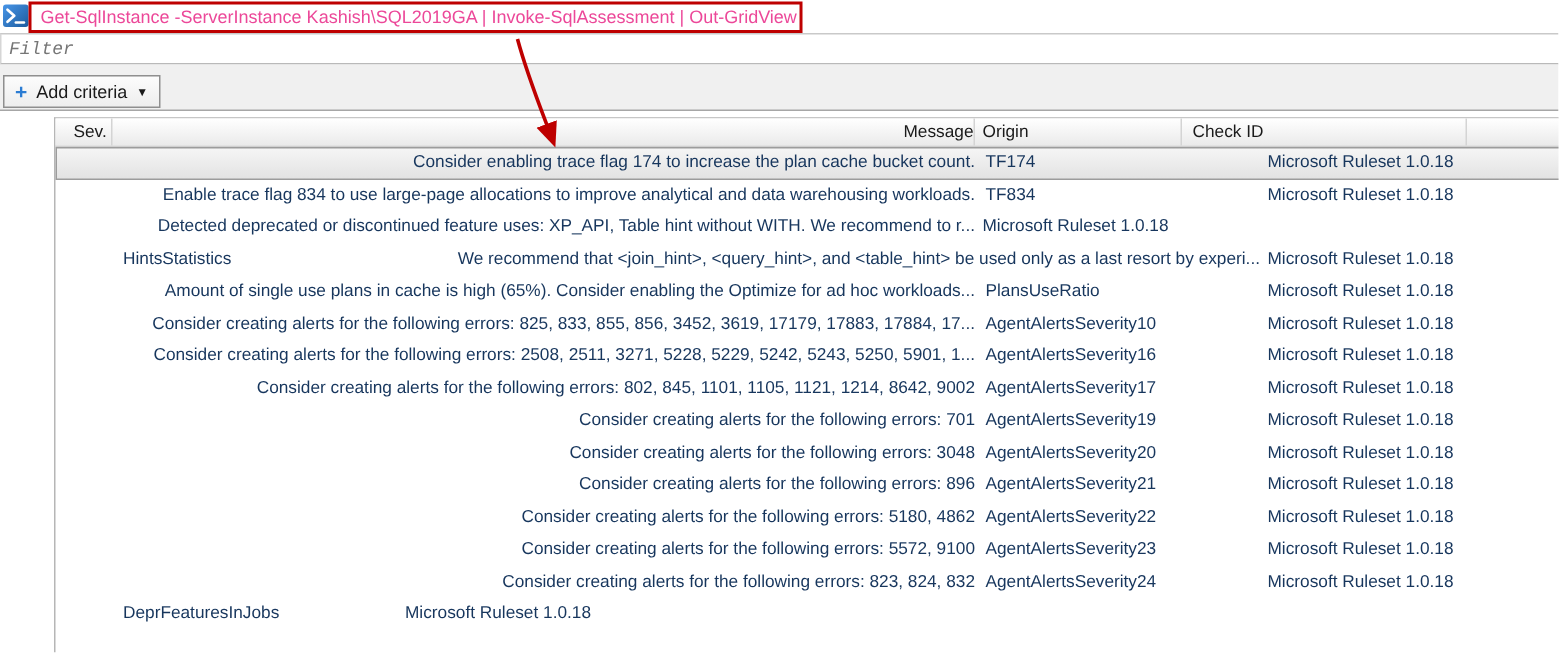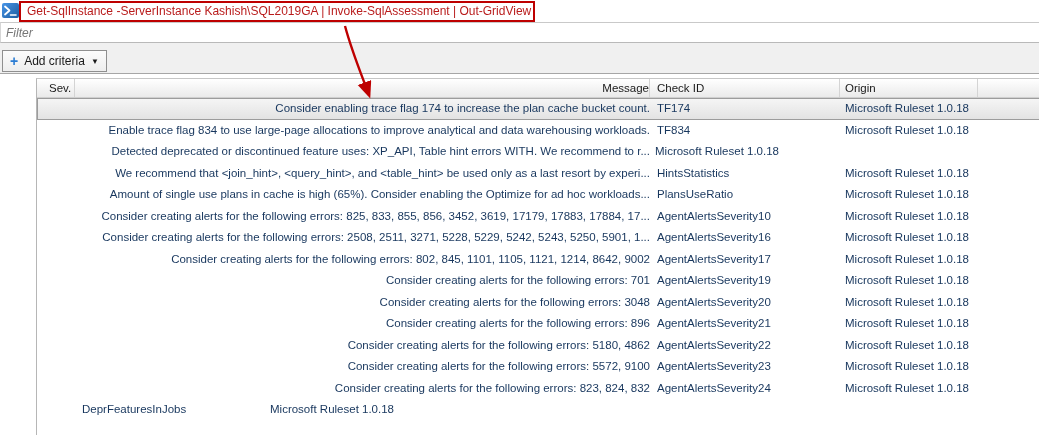--- a/index.html
+++ b/index.html
@@ -5,33 +5,33 @@
   * { margin:0; padding:0; box-sizing:border-box; }
   html,body { width:1039px; height:435px; background:#ffffff; overflow:hidden;
               font-family:"Liberation Sans","DejaVu Sans",sans-serif; }
   .stage { position:relative; width:1039px; height:435px; background:#fff; }
 
   
   .titlebar { position:absolute; top:0; left:0; width:1039px; height:22px; background:#fff; }
   .ps-icon { position:absolute; left:2px; top:3px; width:17px; height:15px; border-radius:2px;
              background:linear-gradient(135deg,#4795e8 0%,#1d5c9e 100%); }
   .cmd-text { position:absolute; left:27px; top:0; height:22px; line-height:22px;
-              font-size:12px; color:#b91c1c; white-space:nowrap; }
+              font-size:12px; color:#ec4899; white-space:nowrap; }
 
   
   .annot-box { position:absolute; left:19px; top:1px; width:516px; height:21px;
                border:2px solid #be0000; z-index:9; pointer-events:none; }
   .annot-arrow { position:absolute; left:0; top:0; width:1039px; height:435px;
                  z-index:8; pointer-events:none; }
 
   
   .filter-bar { position:absolute; top:22px; left:0; width:1039px; height:21px; background:#fff;
                 border-top:1px solid #c9c9c9; border-bottom:1px solid #b9b9b9; border-left:1px solid #d6d6d6; }
   .filter-input { width:100%; height:100%; border:none; outline:none; background:transparent;
-                  font-family:Liberation Sans, sans-serif; font-style:italic; font-size:12px; padding:0 0 0 5px; color:#333; }
+                  font-family:Liberation Mono, monospace; font-style:italic; font-size:12px; padding:0 0 0 5px; color:#333; }
   .filter-input::placeholder { color:#767676; font-style:italic; opacity:1; }
 
   
   .toolbar { position:absolute; top:43px; left:0; width:1039px; height:31px;
              background:#f0f0f0; border-bottom:1px solid #a6a6a6; }
   .add-criteria-btn { position:absolute; left:2px; top:7px; height:22px; display:flex;
                       align-items:center; gap:6px; padding:0 7px; cursor:default;
                       border:1px solid #8f8f8f; background:linear-gradient(#fcfcfc,#eeeeee);
                       font-size:12px; color:#1a1a1a; font-family:inherit; }
   .plus-glyph { color:#2b7cd3; font-weight:bold; font-size:14px; line-height:1; }
@@ -80,22 +80,22 @@
       <span class="plus-glyph">+</span>
       <span>Add criteria</span>
       <span class="caret-glyph">▼</span>
     </button>
   </div>
 
   <div class="grid">
     <div class="header-row">
       <div class="hcell col-sev">Sev.</div>
       <div class="hcell col-message">Message</div>
+      <div class="hcell col-origin">Origin</div>
       <div class="hcell col-checkid">Check ID</div>
-      <div class="hcell col-origin">Origin</div>
       <div class="hcell col-extra"></div>
     </div>
     <div id="grid-body">
   <div class="grid-row selected">
     <div class="cell col-sev"></div>
     <div class="cell col-message">Consider enabling trace flag 174 to increase the plan cache bucket count.</div>
     <div class="cell col-checkid">TF174</div>
     <div class="cell col-origin">Microsoft Ruleset 1.0.18</div>
     <div class="cell col-extra"></div>
   </div>
@@ -103,29 +103,29 @@
   <div class="grid-row">
     <div class="cell col-sev"></div>
     <div class="cell col-message">Enable trace flag 834 to use large-page allocations to improve analytical and data warehousing workloads.</div>
     <div class="cell col-checkid">TF834</div>
     <div class="cell col-origin">Microsoft Ruleset 1.0.18</div>
     <div class="cell col-extra"></div>
   </div>
 
   <div class="grid-row">
     <div class="cell col-sev"></div>
-    <div class="cell col-message">Detected deprecated or discontinued feature uses: XP_API, Table hint errors WITH. We recommend to r...</div>
-    <div class="cell col-origin">Microsoft Ruleset 1.0.18</div>
-    <div class="cell col-extra"></div>
-  </div>
-
-  <div class="grid-row">
-    <div class="cell col-sev"></div>
+    <div class="cell col-message">Detected deprecated or discontinued feature uses: XP_API, Table hint without WITH. We recommend to r...</div>
+    <div class="cell col-origin">Microsoft Ruleset 1.0.18</div>
+    <div class="cell col-extra"></div>
+  </div>
+
+  <div class="grid-row">
+    <div class="cell col-sev"></div>
+    <div class="cell col-checkid">HintsStatistics</div>
     <div class="cell col-message">We recommend that &lt;join_hint&gt;, &lt;query_hint&gt;, and &lt;table_hint&gt; be used only as a last resort by experi...</div>
-    <div class="cell col-checkid">HintsStatistics</div>
     <div class="cell col-origin">Microsoft Ruleset 1.0.18</div>
     <div class="cell col-extra"></div>
   </div>
 
   <div class="grid-row">
     <div class="cell col-sev"></div>
     <div class="cell col-message">Amount of single use plans in cache is high (65%). Consider enabling the Optimize for ad hoc workloads...</div>
     <div class="cell col-checkid">PlansUseRatio</div>
     <div class="cell col-origin">Microsoft Ruleset 1.0.18</div>
     <div class="cell col-extra"></div>

